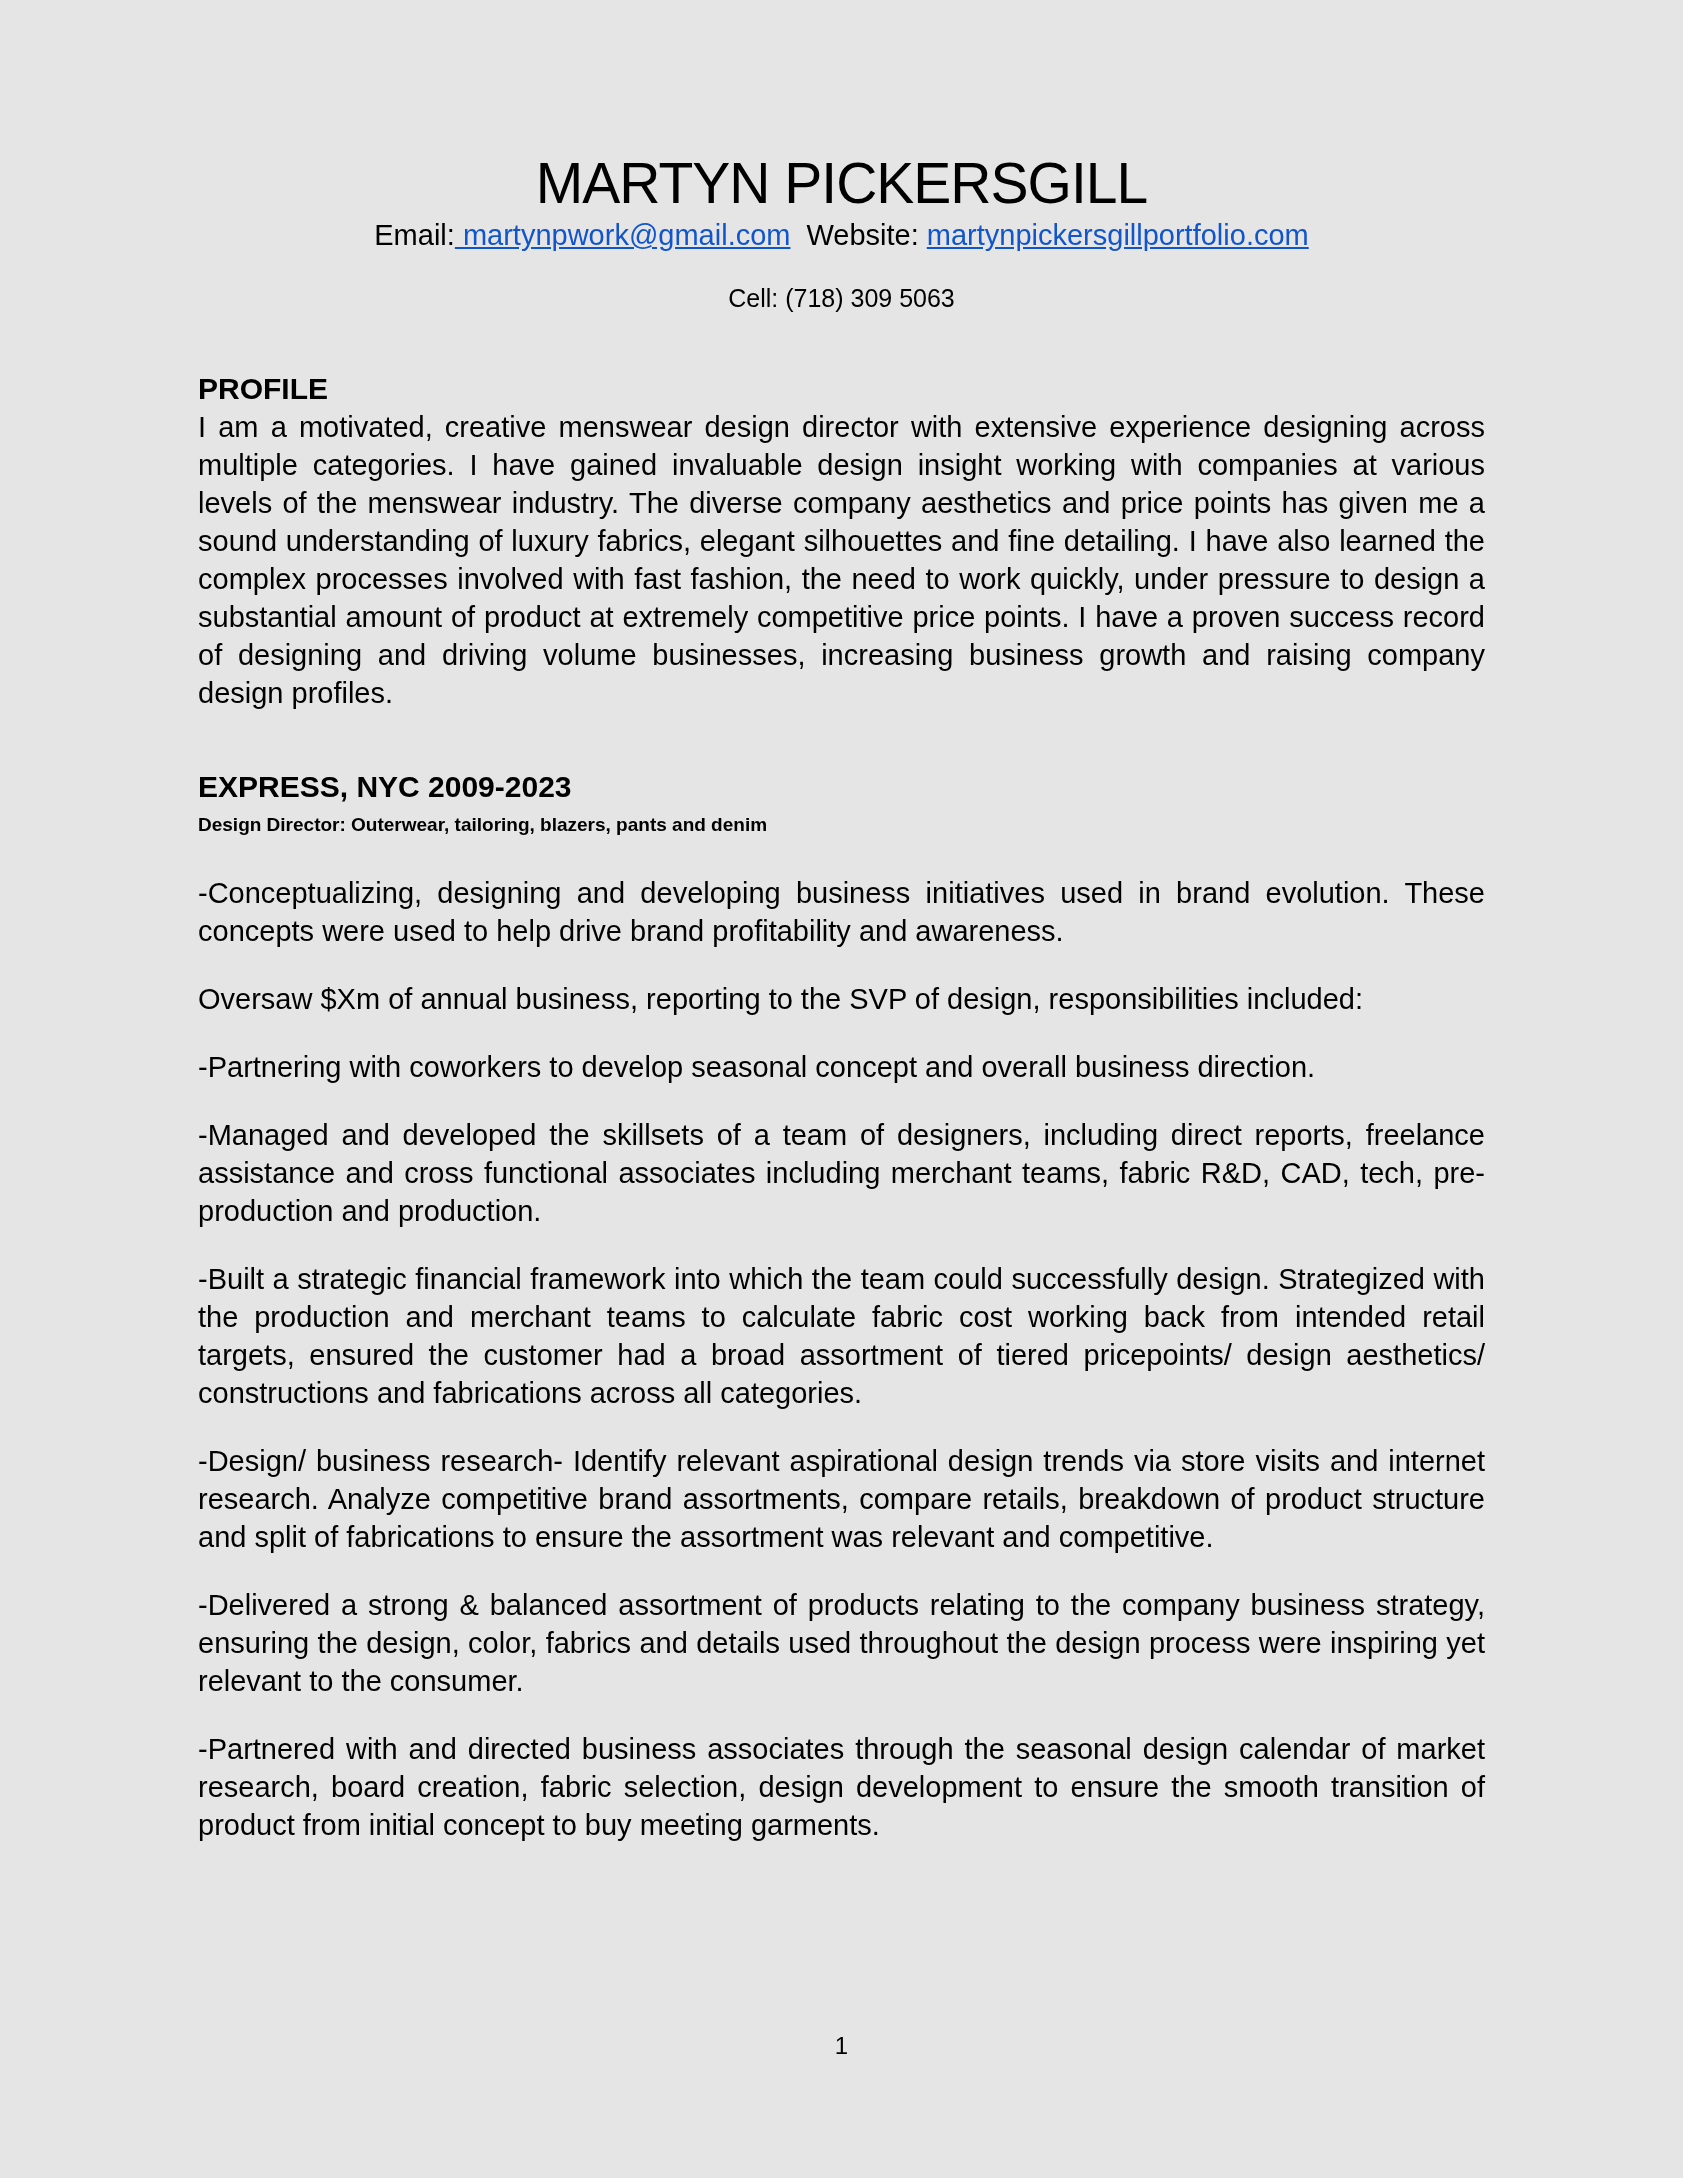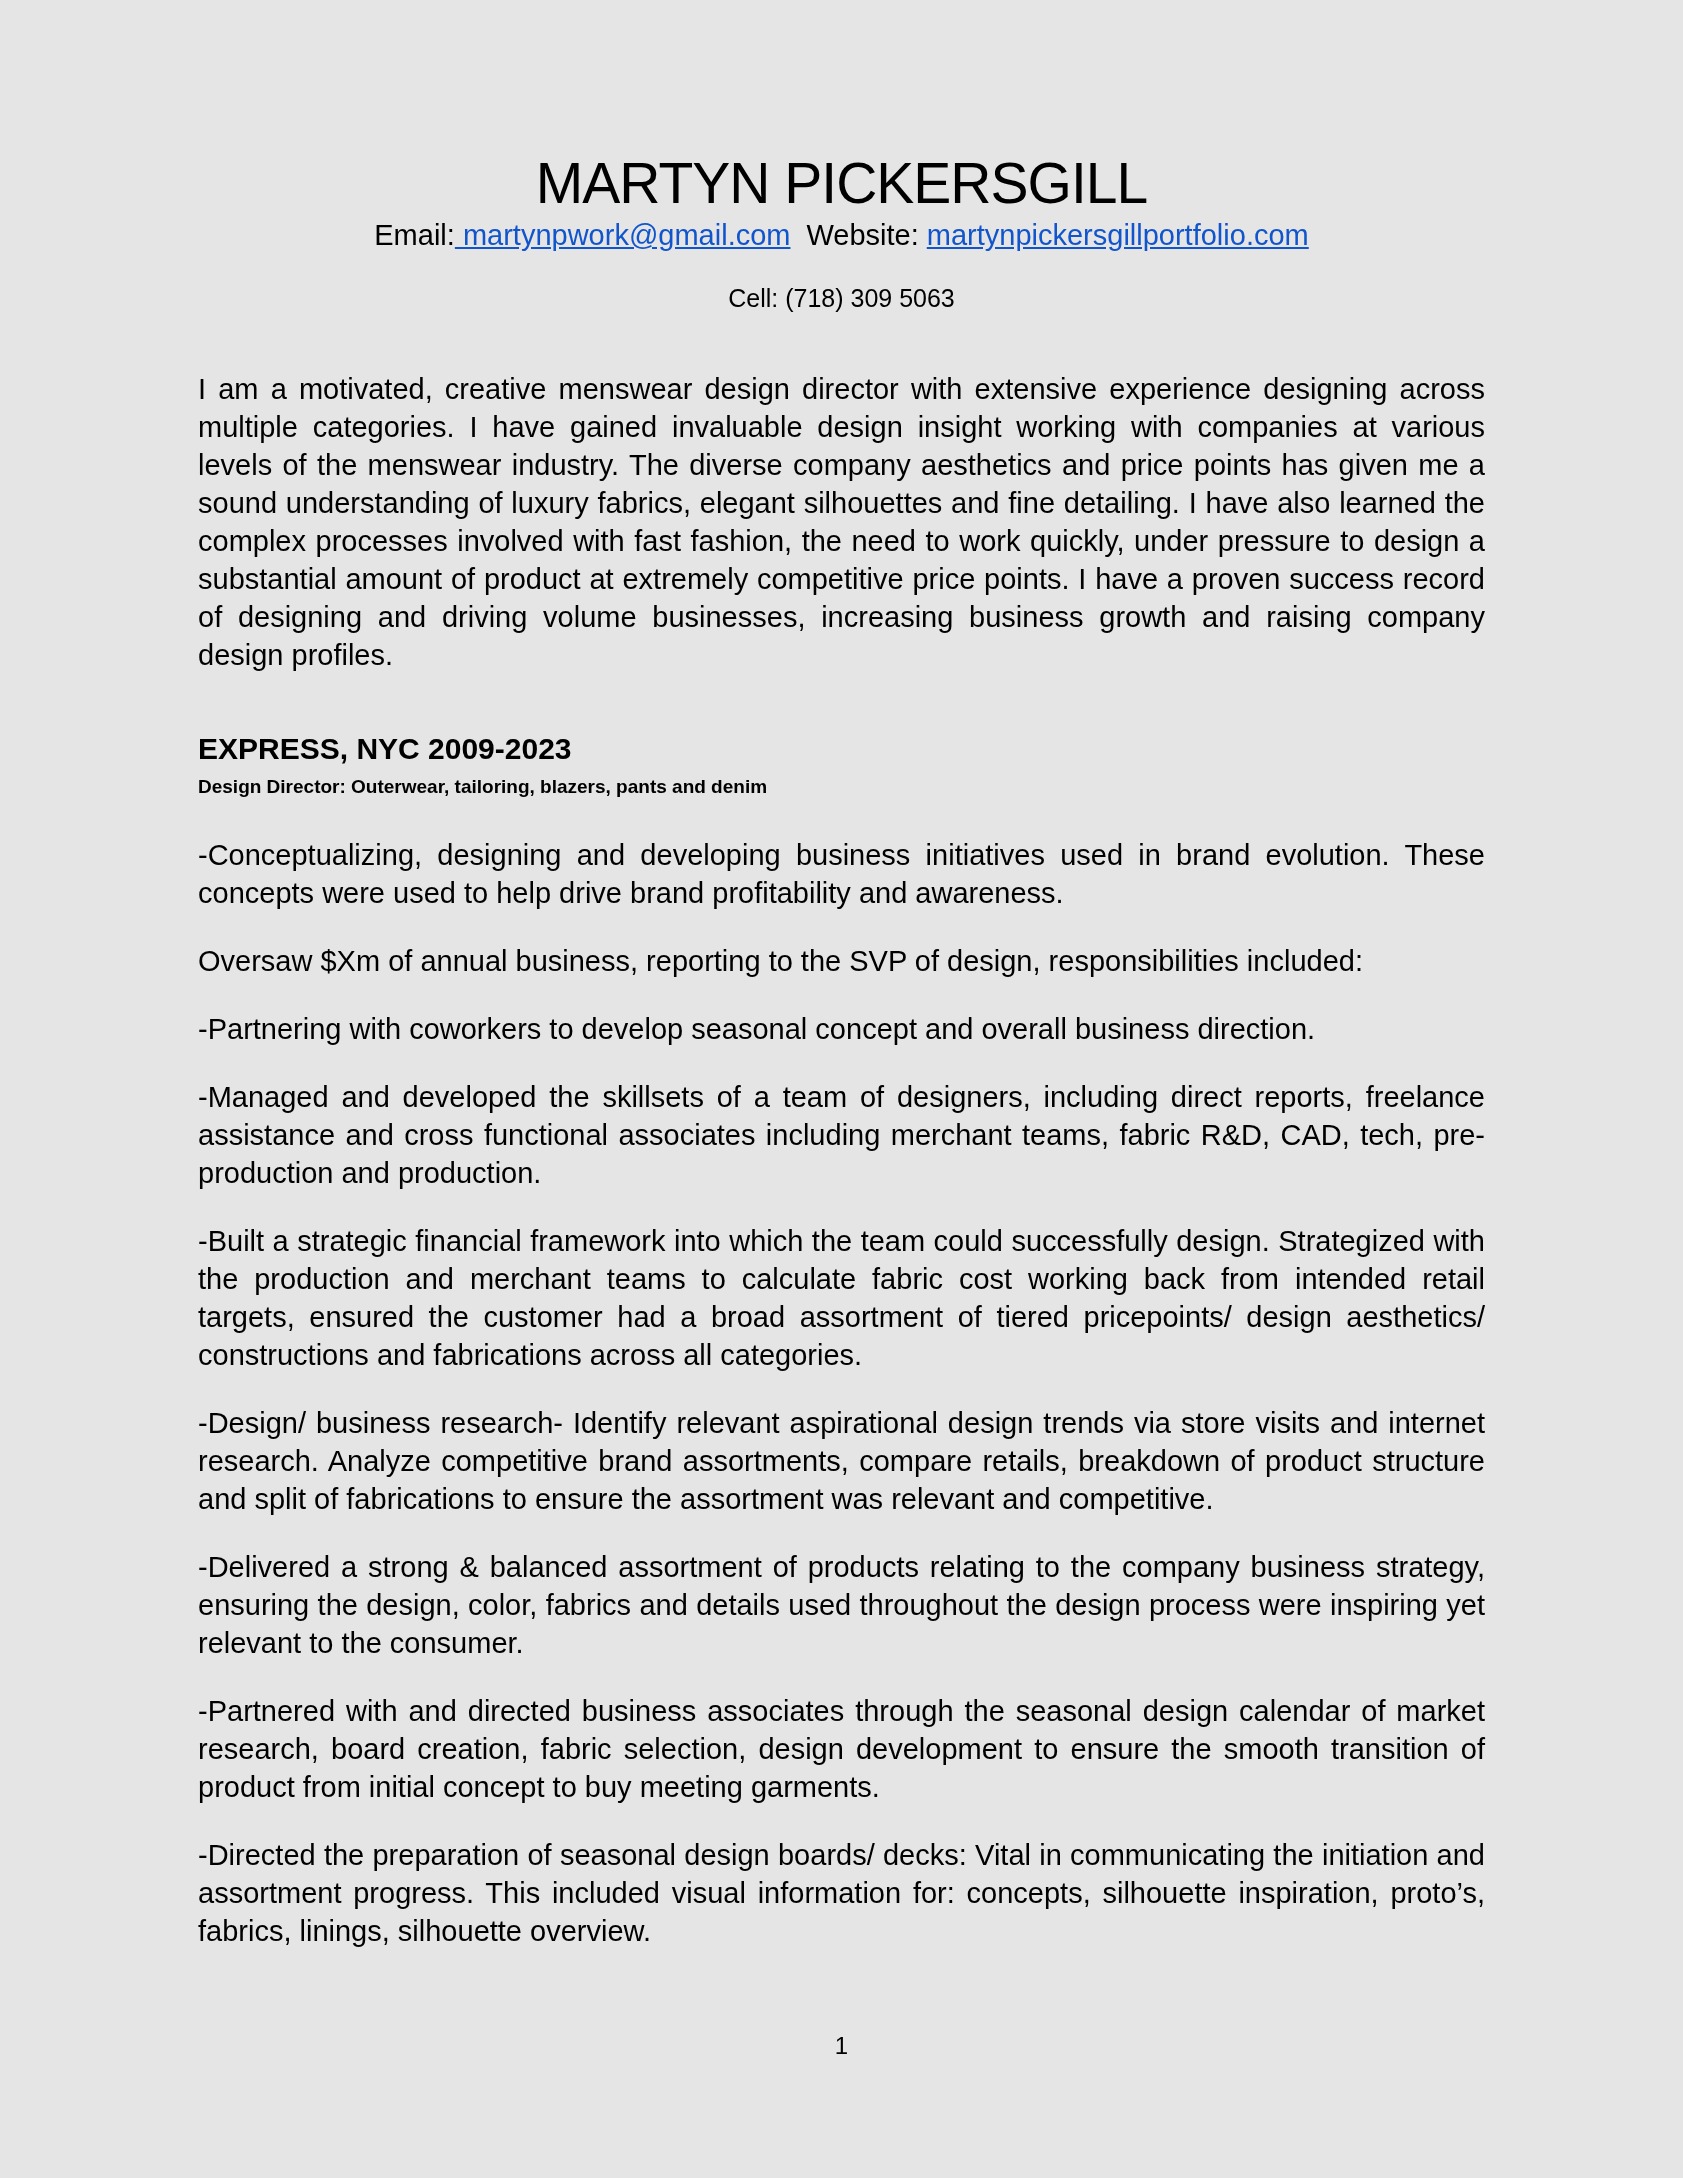--- a/index.html
+++ b/index.html
@@ -97,35 +97,35 @@
 
     <header>
       <h1 class="doc-title">MARTYN PICKERSGILL</h1>
       <p class="contact-line"><span>Email:</span><a class="link"> martynpwork@gmail.com</a><span class="website-label">Website:</span><a class="link">martynpickersgillportfolio.com</a></p>
       <p class="cell-line">Cell: (718) 309 5063</p>
     </header>
 
     <main>
 
       <section class="profile-section">
+        <h2 class="section-heading">PROFILE</h2>
         <p class="body">I am a motivated, creative menswear design director with extensive experience designing across multiple categories. I have gained invaluable design insight working with companies at various levels of the menswear industry. The diverse company aesthetics and price points has given me a sound understanding of luxury fabrics, elegant silhouettes and fine detailing. I have also learned the complex processes involved with fast fashion, the need to work quickly, under pressure to design a substantial amount of product at extremely competitive price points. I have a proven success record of designing and driving volume businesses, increasing business growth and raising company design profiles.</p>
       </section>
 
       <section class="experience-section">
         <h2 class="section-heading">EXPRESS, NYC 2009-2023</h2>
         <h3 class="role-heading">Design Director: Outerwear, tailoring, blazers, pants and denim</h3>
         <p class="body spaced">-Conceptualizing, designing and developing business initiatives used in brand evolution. These concepts were used to help drive brand profitability and awareness.</p>
         <p class="body single spaced">Oversaw $Xm of annual business, reporting to the SVP of design, responsibilities included:</p>
         <p class="body single spaced">-Partnering with coworkers to develop seasonal concept and overall business direction.</p>
         <p class="body spaced">-Managed and developed the skillsets of a team of designers, including direct reports, freelance assistance and cross functional associates including merchant teams, fabric R&amp;D, CAD, tech, pre-production and production.</p>
         <p class="body spaced">-Built a strategic financial framework into which the team could successfully design. Strategized with the production and merchant teams to calculate fabric cost working back from intended retail targets, ensured the customer had a broad assortment of tiered pricepoints/ design aesthetics/ constructions and fabrications across all categories.</p>
         <p class="body spaced">-Design/ business research- Identify relevant aspirational design trends via store visits and internet research. Analyze competitive brand assortments, compare retails, breakdown of product structure and split of fabrications to ensure the assortment was relevant and competitive.</p>
         <p class="body spaced">-Delivered a strong &amp; balanced assortment of products relating to the company business strategy, ensuring the design, color, fabrics and details used throughout the design process were inspiring yet relevant to the consumer.</p>
         <p class="body spaced">-Partnered with and directed business associates through the seasonal design calendar of market research, board creation, fabric selection, design development to ensure the smooth transition of product from initial concept to buy meeting garments.</p>
-        <p class="body spaced">-Directed the preparation of seasonal design boards/ decks: Vital in communicating the initiation and assortment progress. This included visual information for: concepts, silhouette inspiration, proto’s, fabrics, linings, silhouette overview.</p>
       </section>
 
     </main>
   </div>
 
   <div class="page-number">1</div>
 </div>
 
 
 </body></html>

